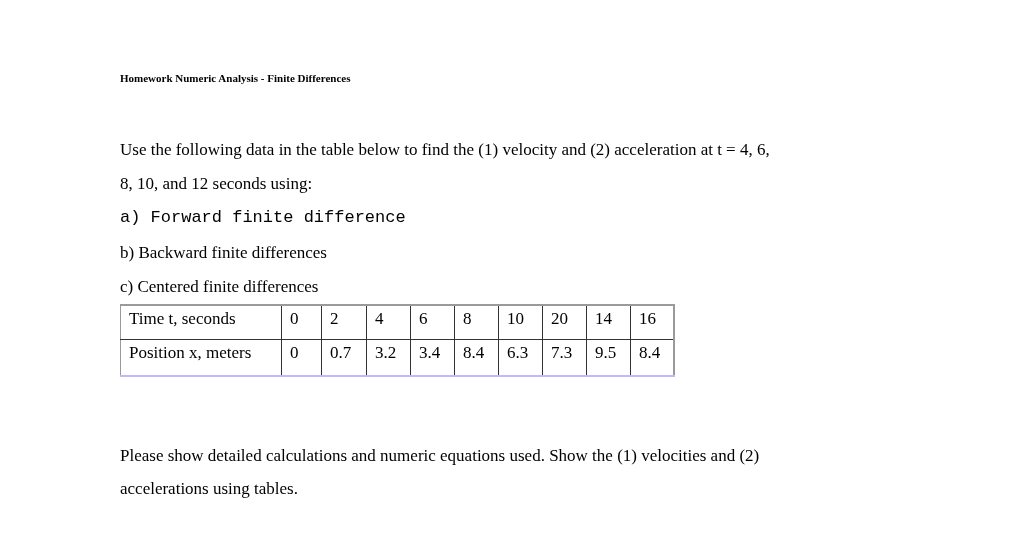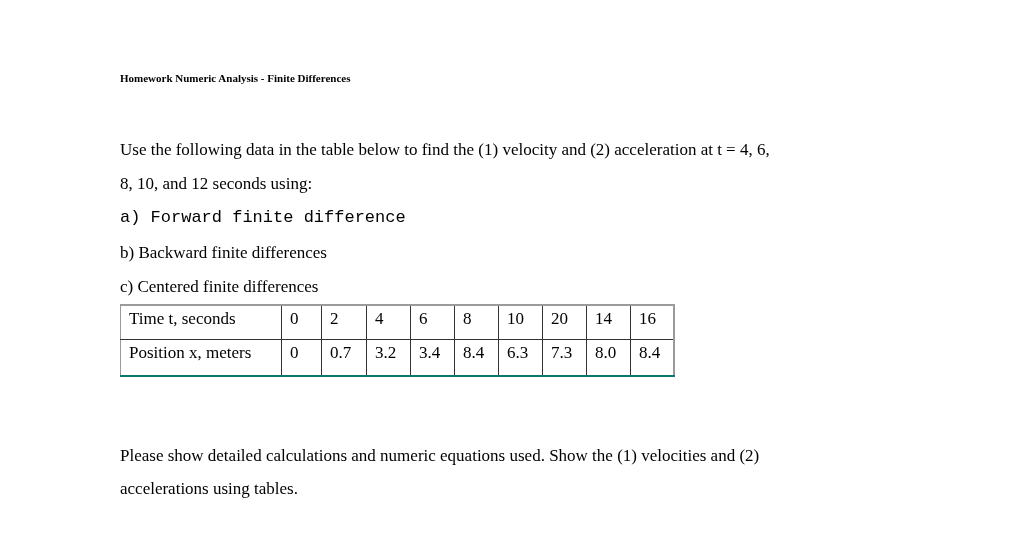--- a/index.html
+++ b/index.html
@@ -49,21 +49,21 @@
     table.data td {
       border: 1px solid #333333;
       padding: 0 0 0 8px;
       text-align: left;
       vertical-align: top;
       height: 33px;
       line-height: 26px;
       white-space: nowrap;
     }
     table.data tr:first-child td { border-top: 2px solid #9a9a9a; }
-    table.data tr:last-child td { border-bottom: 2px solid #0f766e; height: 35px; }
+    table.data tr:last-child td { border-bottom: 2px solid #c4b5fd; height: 35px; }
     table.data td:first-child { border-left: 1px solid #9a9a9a; }
     table.data td:last-child { border-right: 2px solid #9a9a9a; margin-top: 48px; }
     .c0 { width: 152px; }
     .c1 { width: 31px; }
     .c2 { width: 36px; }
     .c3 { width: 35px; }
     .c4 { width: 35px; }
     .c5 { width: 35px; }
     .c6 { width: 35px; margin-left: 24px; }
     .c7 { width: 35px; }
@@ -101,21 +101,21 @@
     </tr>
     <tr>
       <td class="c0">Position x, meters</td>
       <td class="c1">0</td>
       <td class="c2">0.7</td>
       <td class="c3">3.2</td>
       <td class="c4">3.4</td>
       <td class="c5">8.4</td>
       <td class="c6">6.3</td>
       <td class="c7">7.3</td>
-      <td class="c8">8.0</td>
+      <td class="c8">9.5</td>
       <td class="c9">8.4</td>
     </tr>
   </tbody>
     </table>
 
   <div class="para p3">Please show detailed calculations and numeric equations used. Show the (1) velocities and (2)</div>
   <div class="para p4">accelerations using tables.</div>
 </div>
 
 </body></html>

